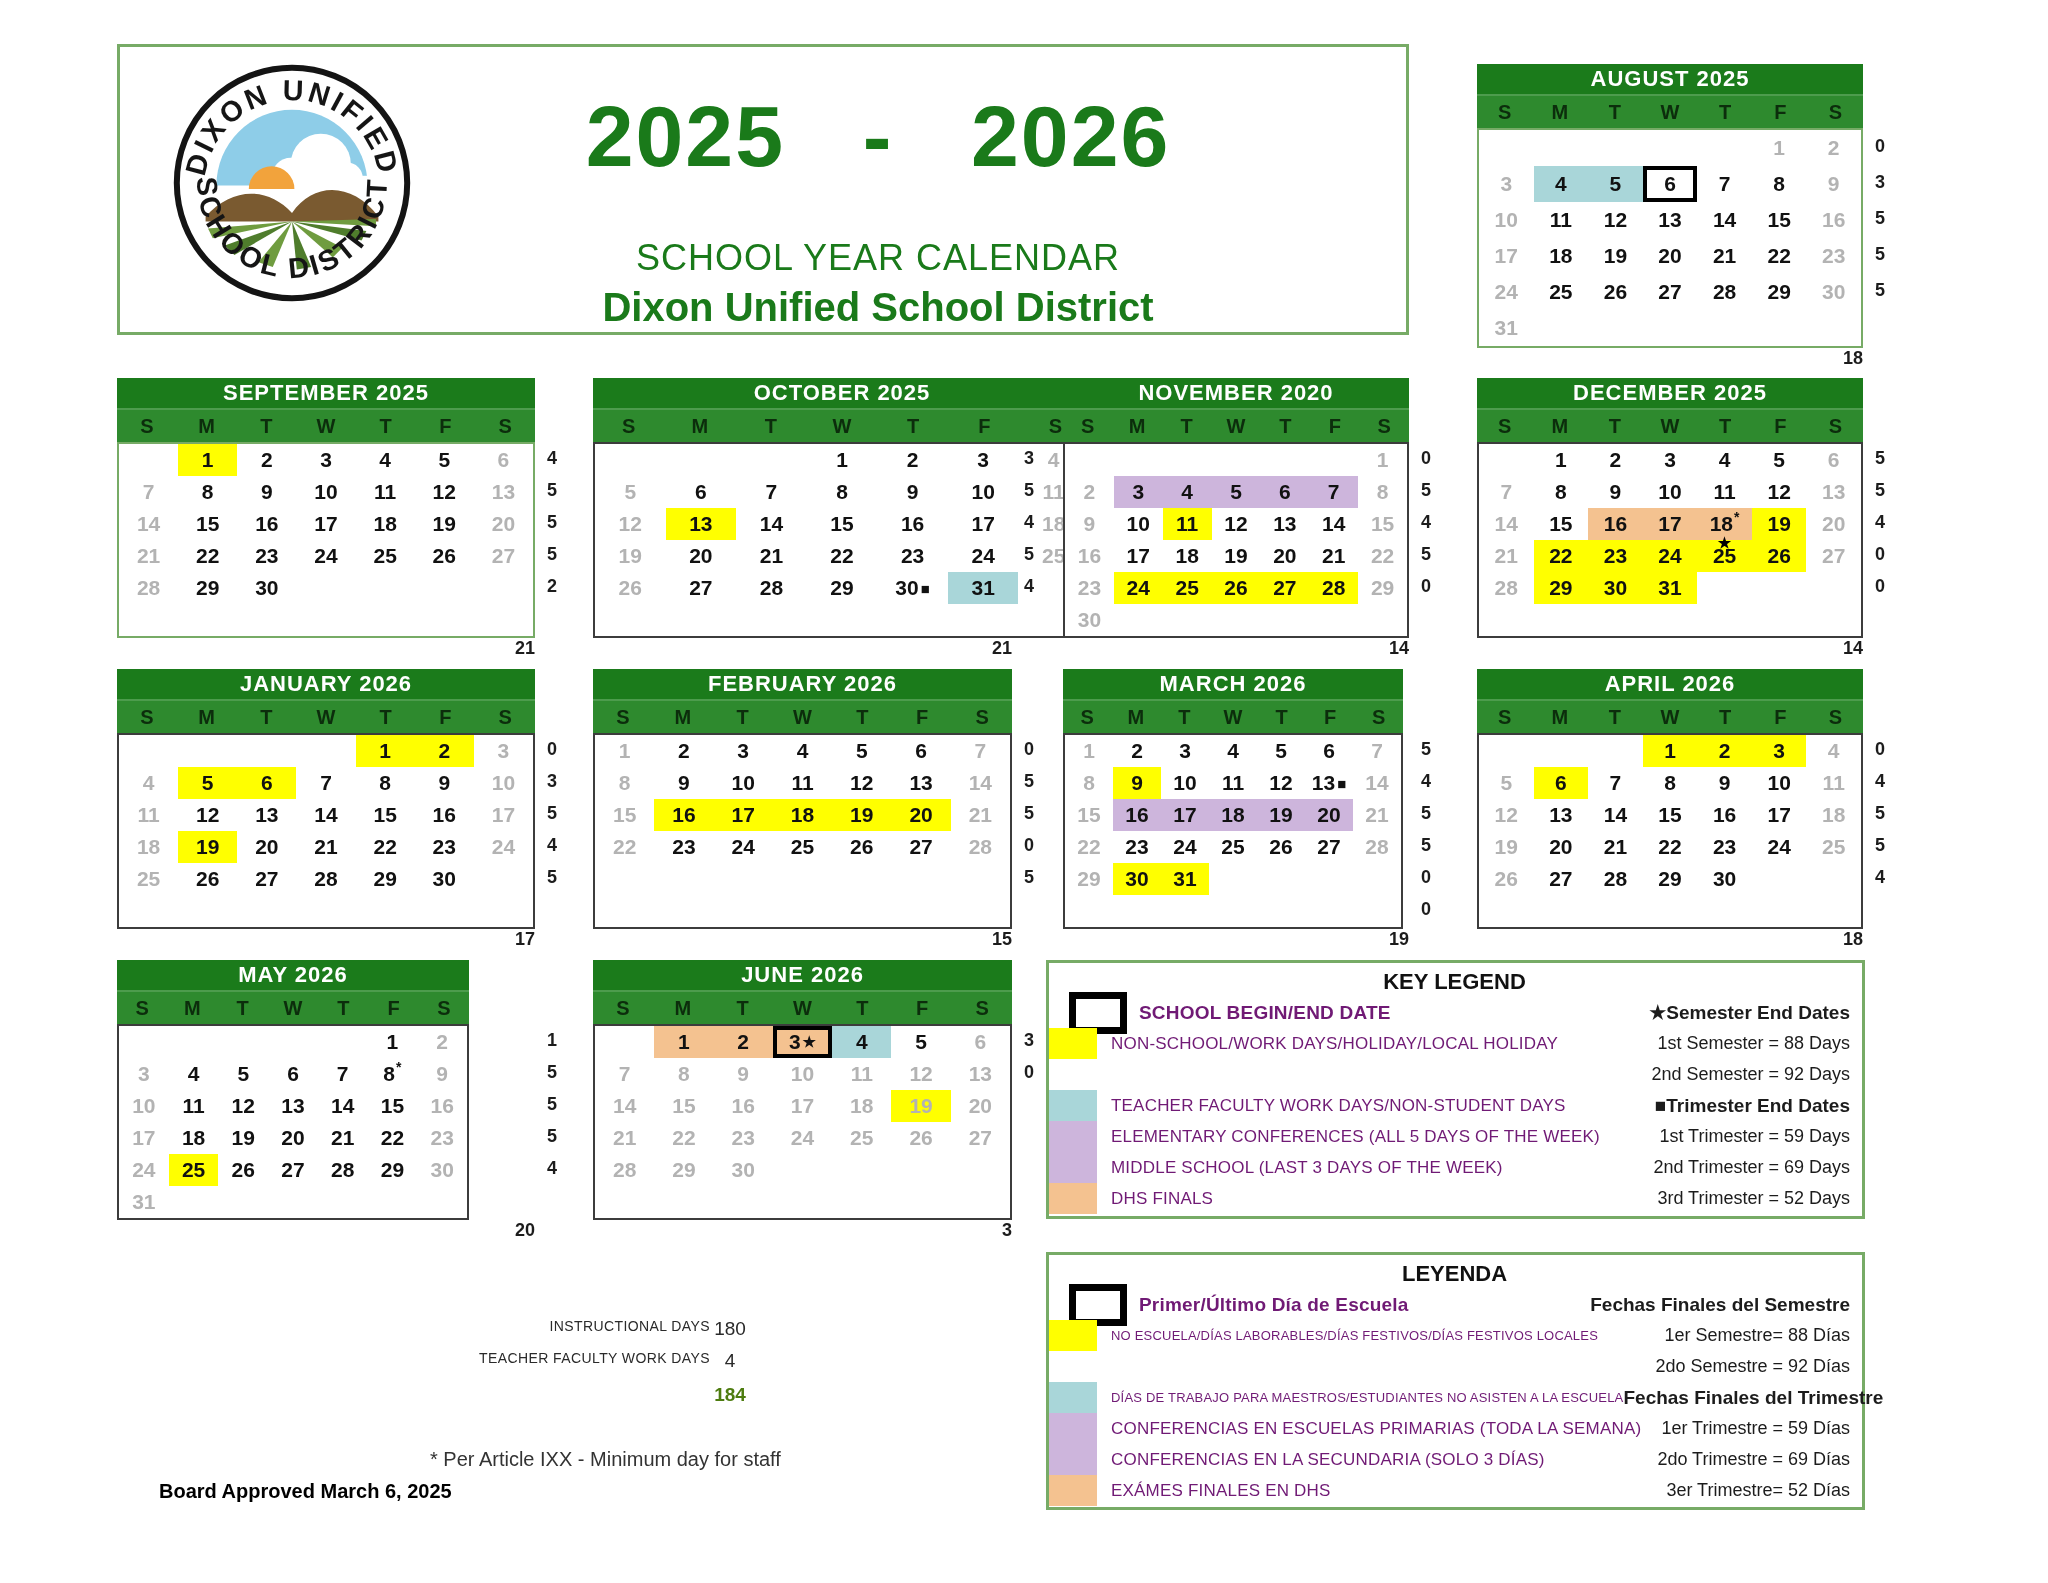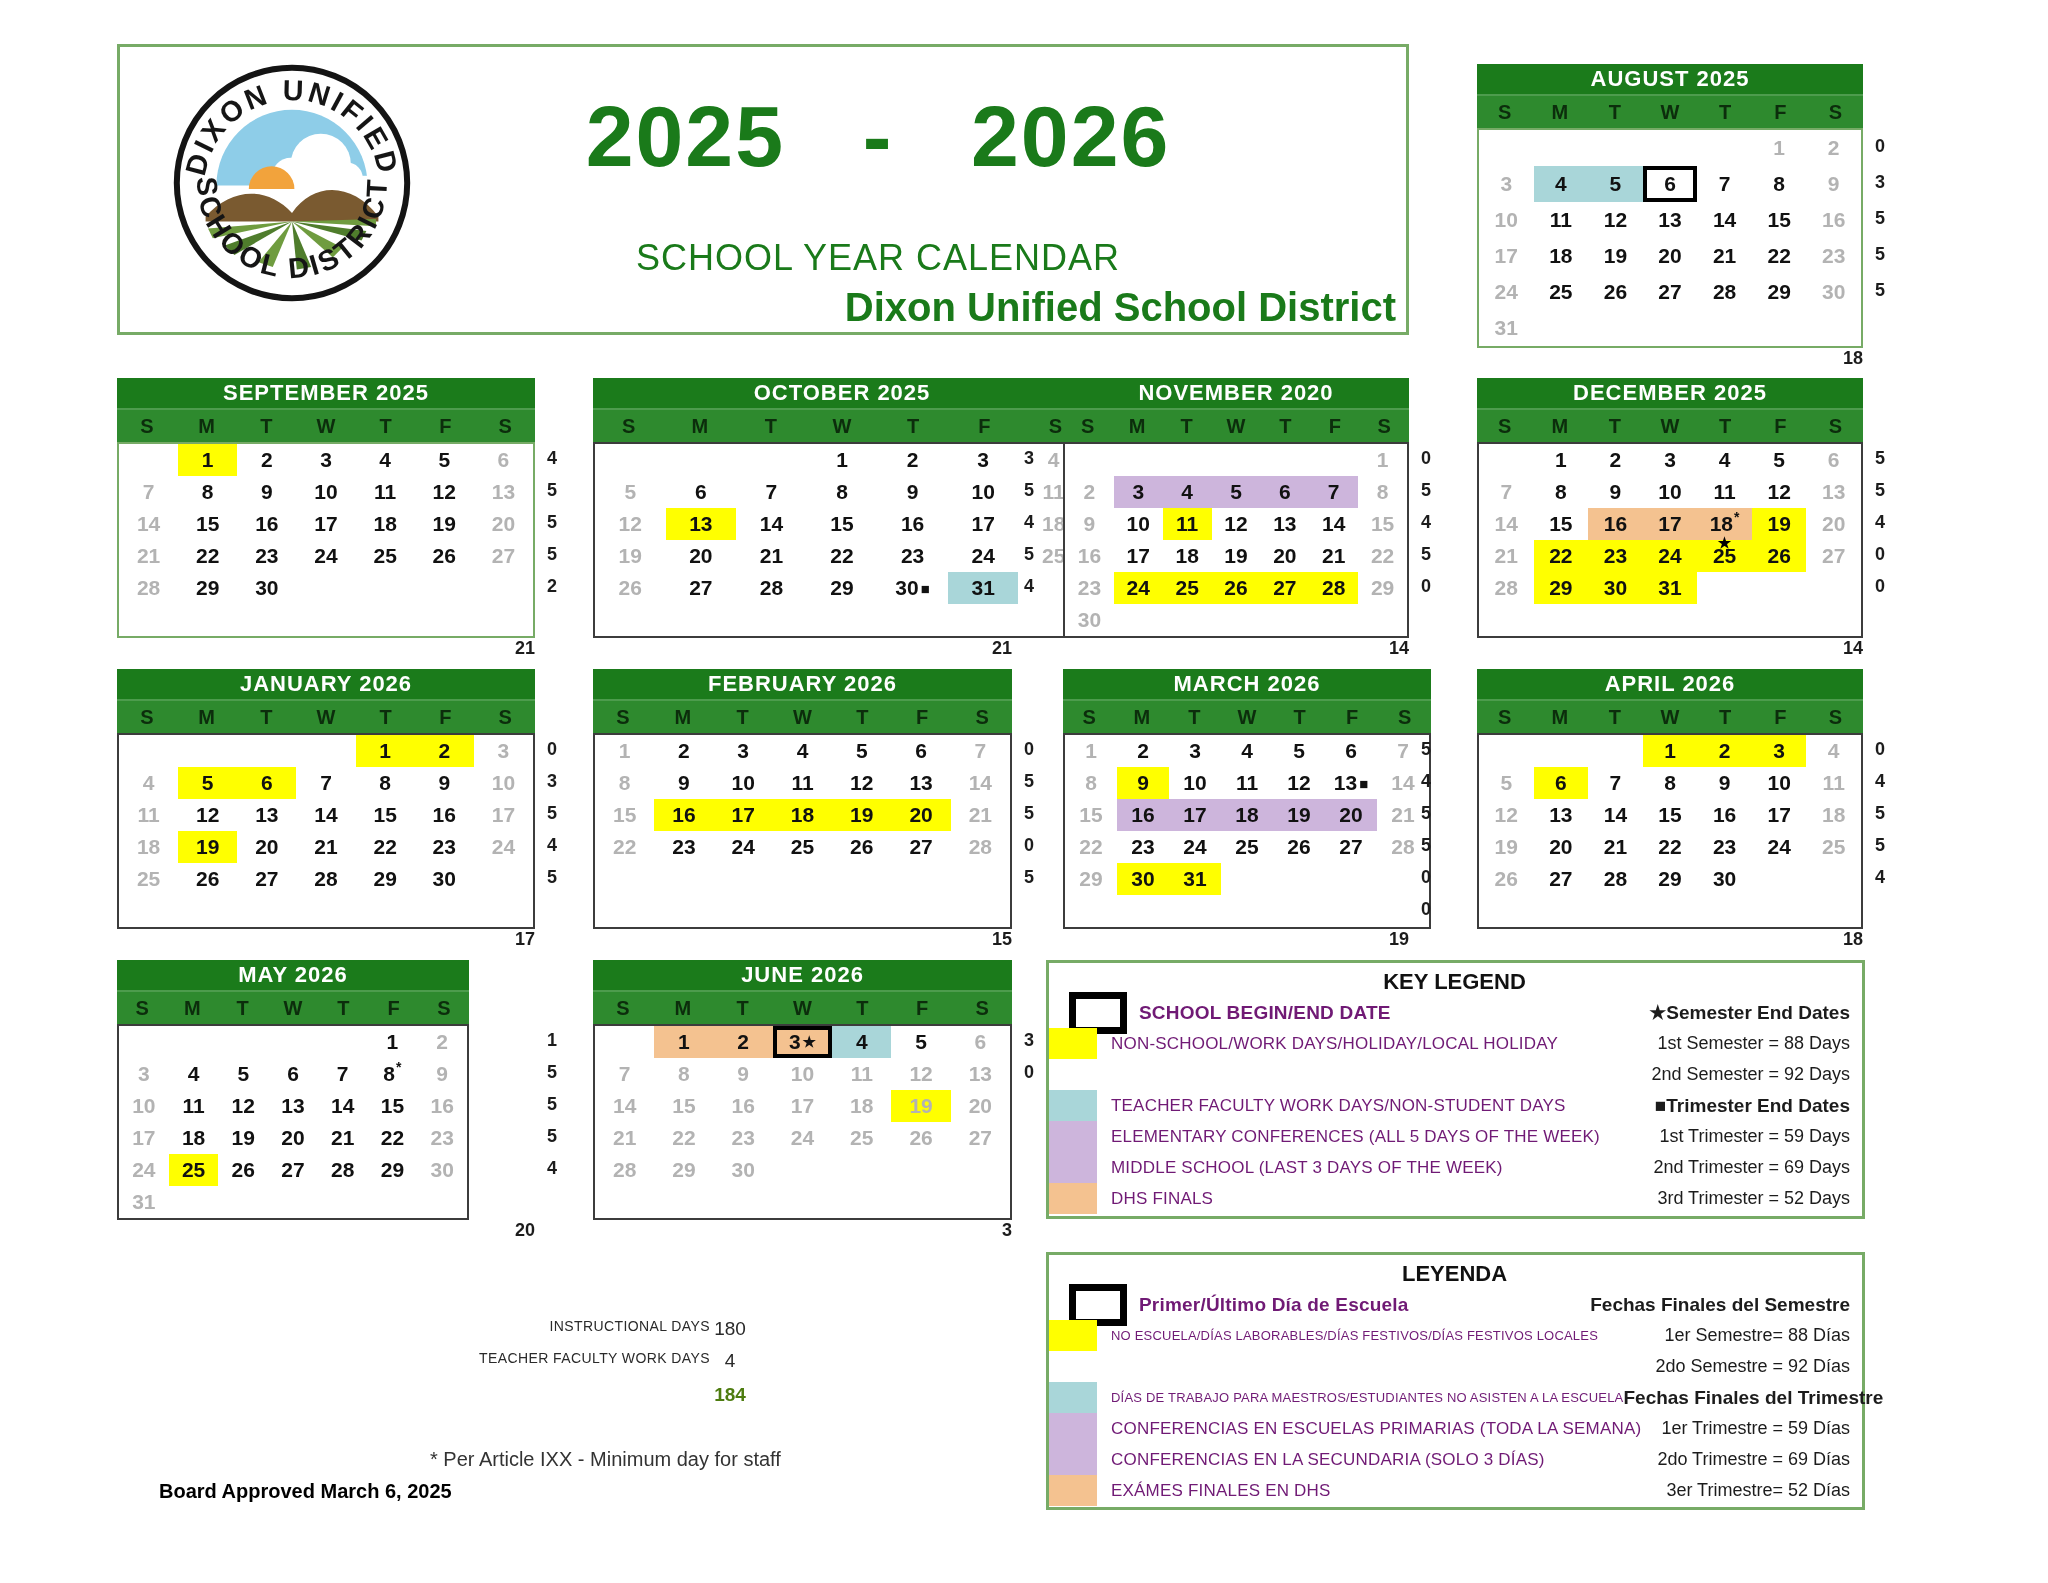--- a/index.html
+++ b/index.html
@@ -7,21 +7,21 @@
         font-family:"Liberation Sans",sans-serif;color:#111;}
 
   
   .header-box{position:absolute;left:117px;top:44px;width:1292px;height:291px;
               border:3px solid #77ab66;box-sizing:border-box;background:#fff;}
   .logo{position:absolute;left:52px;top:16px;width:240px;height:240px;}
   .years{position:absolute;left:240px;right:10px;top:40px;text-align:center;
          font-size:86px;font-weight:bold;color:#1a7a1a;white-space:pre;letter-spacing:2px;}
   .sub1{position:absolute;left:240px;right:10px;top:190px;text-align:center;
         font-size:36px;color:#1a7a1a;letter-spacing:1px;}
-  .sub2{position:absolute;left:240px;right:10px;top:238px;text-align:right;
+  .sub2{position:absolute;left:240px;right:10px;top:238px;text-align:center;
         font-size:40px;font-weight:bold;color:#1a7a1a;}
 
   
   .month{position:absolute;}
   .m-title{height:30px;background:#1b7b1b;color:#fff;font-weight:bold;font-size:22px;
            text-align:center;line-height:30px;letter-spacing:1px;}
   .m-dow{height:34px;background:#2e8a2e;display:grid;grid-template-columns:repeat(7,1fr);
          border-top:2px solid #4d9c4d;box-sizing:border-box;}
   .m-dow span{text-align:center;line-height:32px;font-weight:bold;font-size:20px;color:#0c2d0c;}
   .m-grid{display:grid;grid-template-columns:repeat(7,1fr);background:#fff;
@@ -981,21 +981,21 @@
         </div>
         <div class="m-side" style="left: 431px; top: 64px;">
           <span style="height: 32px; line-height: 32px;">0</span>
           <span style="height: 32px; line-height: 32px;">5</span>
           <span style="height: 32px; line-height: 32px;">5</span>
           <span style="height: 32px; line-height: 32px;">0</span>
           <span style="height: 32px; line-height: 32px;">5</span>
         </div>
         <div class="m-total" style="left: 0px; width: 419px; top: 260px;">15</div>
       </div>
-      <div class="month" style="left: 1063px; top: 669px; width: 368px;">
+      <div class="month" style="left: 1063px; top: 669px; width: 340px;">
         <div class="m-title">MARCH 2026</div>
         <div class="m-dow">
           <span>S</span>
           <span>M</span>
           <span>T</span>
           <span>W</span>
           <span>T</span>
           <span>F</span>
           <span>S</span>
         </div>

